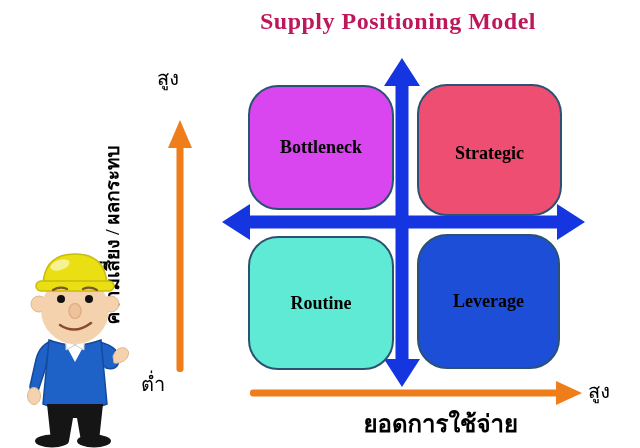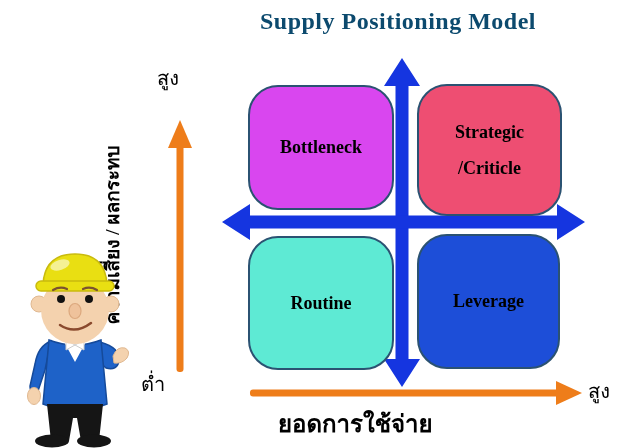--- a/index.html
+++ b/index.html
@@ -2,44 +2,44 @@
 <html><head>
 <meta charset="utf-8">
 <style>
   html,body { margin:0; padding:0; background:#fff; }
   .canvas {
     position:relative; width:640px; height:448px; background:#ffffff;
     overflow:hidden; font-family:"Liberation Serif","DejaVu Serif",serif;
   }
   .title {
     position:absolute; left:178px; top:8px; width:440px; margin:0;
-    text-align:center; font-size:24px; font-weight:bold; color:#0c4a6e;
+    text-align:center; font-size:24px; font-weight:bold; color:#be185d;
     letter-spacing:0.5px;
   }
   .axes-layer { position:absolute; left:0; top:0; width:640px; height:448px; }
   .quadrant {
     position:absolute; border:2px solid #2B5272; border-radius:30px;
     display:flex; align-items:center; justify-content:center; flex-direction:column;
     font-weight:bold; font-size:18px; color:#000; text-align:center;
   }
   .q-bottleneck { left:248px; top:85px;  width:142px; height:121px; }
   .q-strategic  { left:417px; top:84px;  width:141px; height:128px; }
   .q-routine    { left:248px; top:236px; width:142px; height:130px; }
   .q-leverage   { left:417px; top:234px; width:139px; height:131px; }
-  .q-strategic .line { line-height:2.0; }
+  .q-strategic .line { line-height:2.0;margin-top:6px; }
   .axis-label { position:absolute; color:#000; }
   .y-high  { left:157px; top:62px;  font-size:20px; }
   .y-low   { left:141px; top:368px; font-size:20px; }
   .y-title {
     left:-3px; top:220px; width:230px; text-align:center;
     font-size:19px; font-weight:bold;
     transform:rotate(-90deg); transform-origin:center center;
   }
   .x-high  { left:588px; top:375px; font-size:20px; }
-  .x-title { left:278px; top:404px; width:240px; text-align:left;
+  .x-title { left:278px; top:404px; width:240px; text-align:right;
              font-size:24px; font-weight:bold; }
   .mascot { position:absolute; left:5px; top:238px; width:125px; height:210px; }
 </style>
 </head>
 <body>
 
 <div class="canvas">
 
   <h1 class="title">Supply Positioning Model</h1>
 
@@ -54,21 +54,20 @@
     <path fill="#1535E0" d="M402,58 L420,86 L408.5,86 L408.5,359 L420,359 L402,387 L384,359 L395.5,359 L395.5,86 L384,86 Z"></path>
 
     <path fill="#1535E0" d="M222,222 L250,204 L250,215.5 L557,215.5 L557,204 L585,222 L557,240 L557,228.5 L250,228.5 L250,240 Z"></path>
   </svg>
 
   <div class="quadrant q-bottleneck" style="background-color: #d946ef;">
     <span>Bottleneck</span>
   </div>
   <div class="quadrant q-strategic" style="background-color: rgb(238, 78, 114);">
     <span class="line">Strategic</span>
-    <span class="line">/Criticle</span>
   </div>
   <div class="quadrant q-routine" style="background-color: #5eead4;">
     <span>Routine</span>
   </div>
   <div class="quadrant q-leverage" style="background-color: #1d4ed8;">
     <span>Leverage</span>
   </div>
 
   <div class="axis-label y-high">สูง</div>
   <div class="axis-label y-low">ต่ำ</div>

